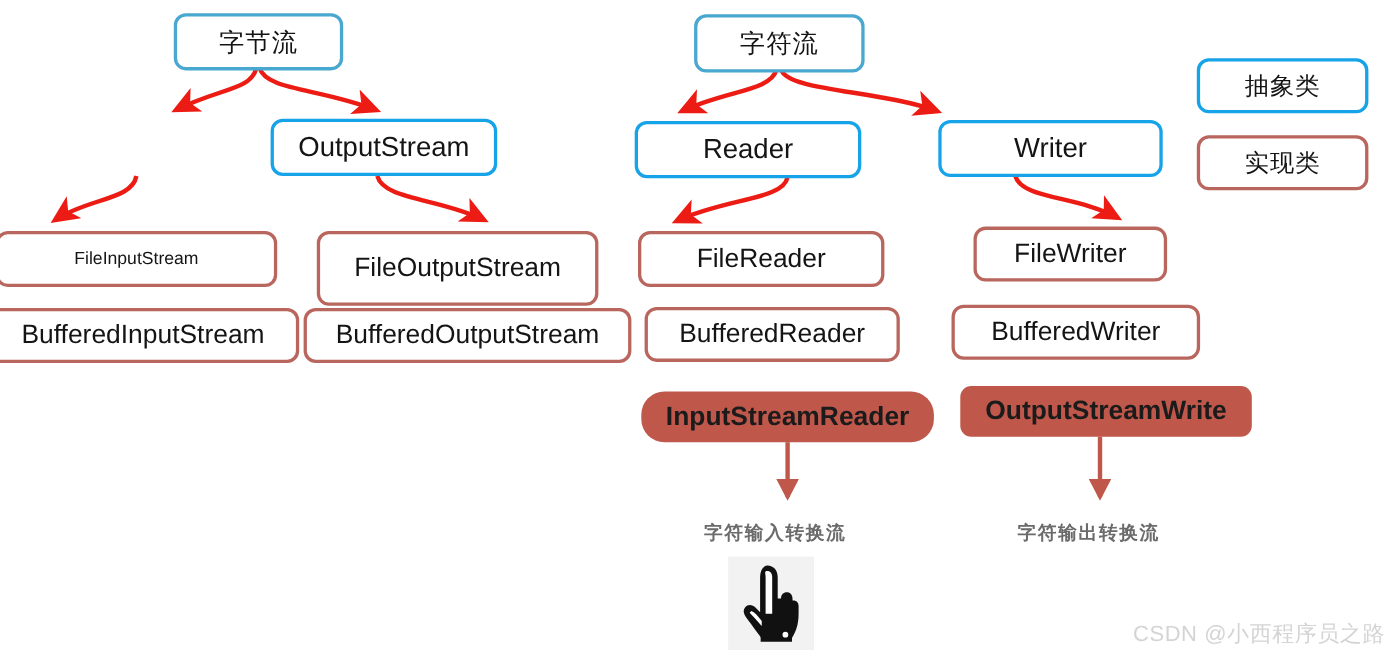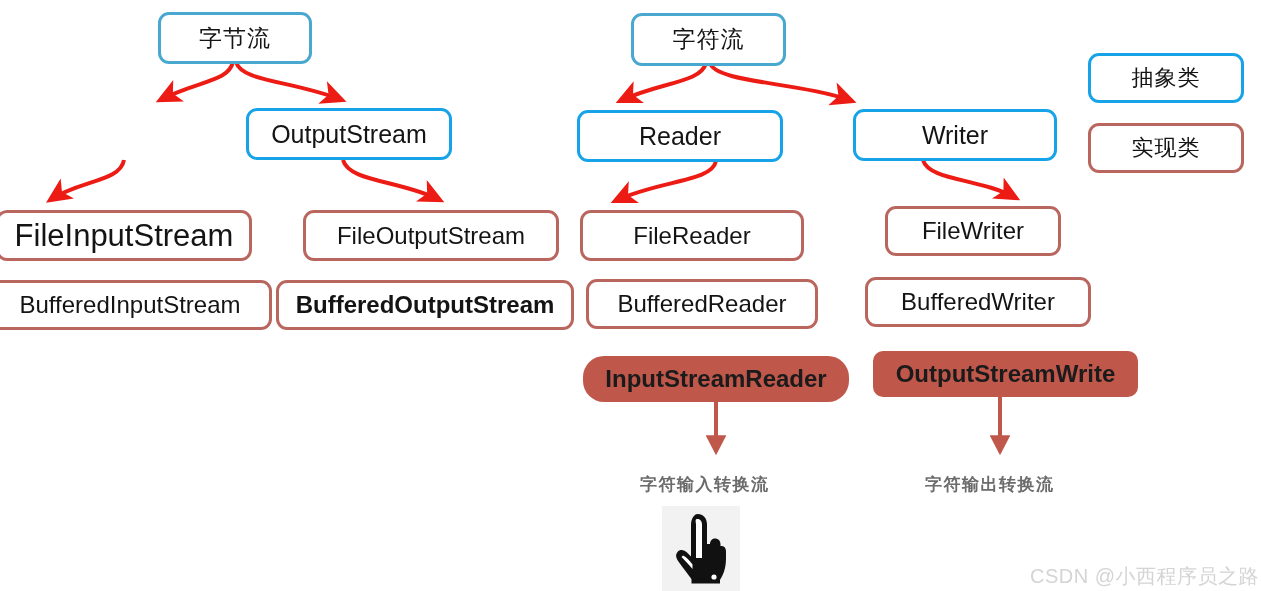--- a/index.html
+++ b/index.html
@@ -126,32 +126,32 @@
   <div class="node abstract muted" style="left:158px; top:12px; width:154px; height:52px;">
     <span class="node-label cn-title">字节流</span>
   </div>
 
 
   <div class="node abstract" style="left:246px; top:108px; width:206px; height:52px;">
     <span class="node-label" style="font-size:25px;">OutputStream</span>
   </div>
 
   <div class="node impl" style="left:-4px; top:210px; width:256px; height:51px;">
-    <span class="node-label" style="font-size:31px;">FileInputStream</span>
-  </div>
-
-  <div class="node impl" style="left:288px; top:210px; width:256px; height:51px;margin-left:15px;">
+    <span class="node-label" style="font-size:16px;">FileInputStream</span>
+  </div>
+
+  <div class="node impl" style="left:288px; top:210px; width:256px; height:68px;">
     <span class="node-label" style="font-size:24px;">FileOutputStream</span>
   </div>
 
   <div class="node impl" style="left:-12px; top:280px; width:284px; height:50px;">
     <span class="node-label" style="font-size:24px;">BufferedInputStream</span>
   </div>
 
-  <div class="node impl" style="left:276px; top:280px; width:298px; height:50px;font-weight:bold;">
+  <div class="node impl" style="left:276px; top:280px; width:298px; height:50px;">
     <span class="node-label" style="font-size:24px;">BufferedOutputStream</span>
   </div>
 
   <div class="node abstract muted" style="left:631px; top:13px; width:155px; height:53px;">
     <span class="node-label cn-title">字符流</span>
   </div>
 
   <div class="node abstract" style="left:577px; top:110px; width:206px; height:52px;">
     <span class="node-label" style="font-size:25px;">Reader</span>
   </div>

